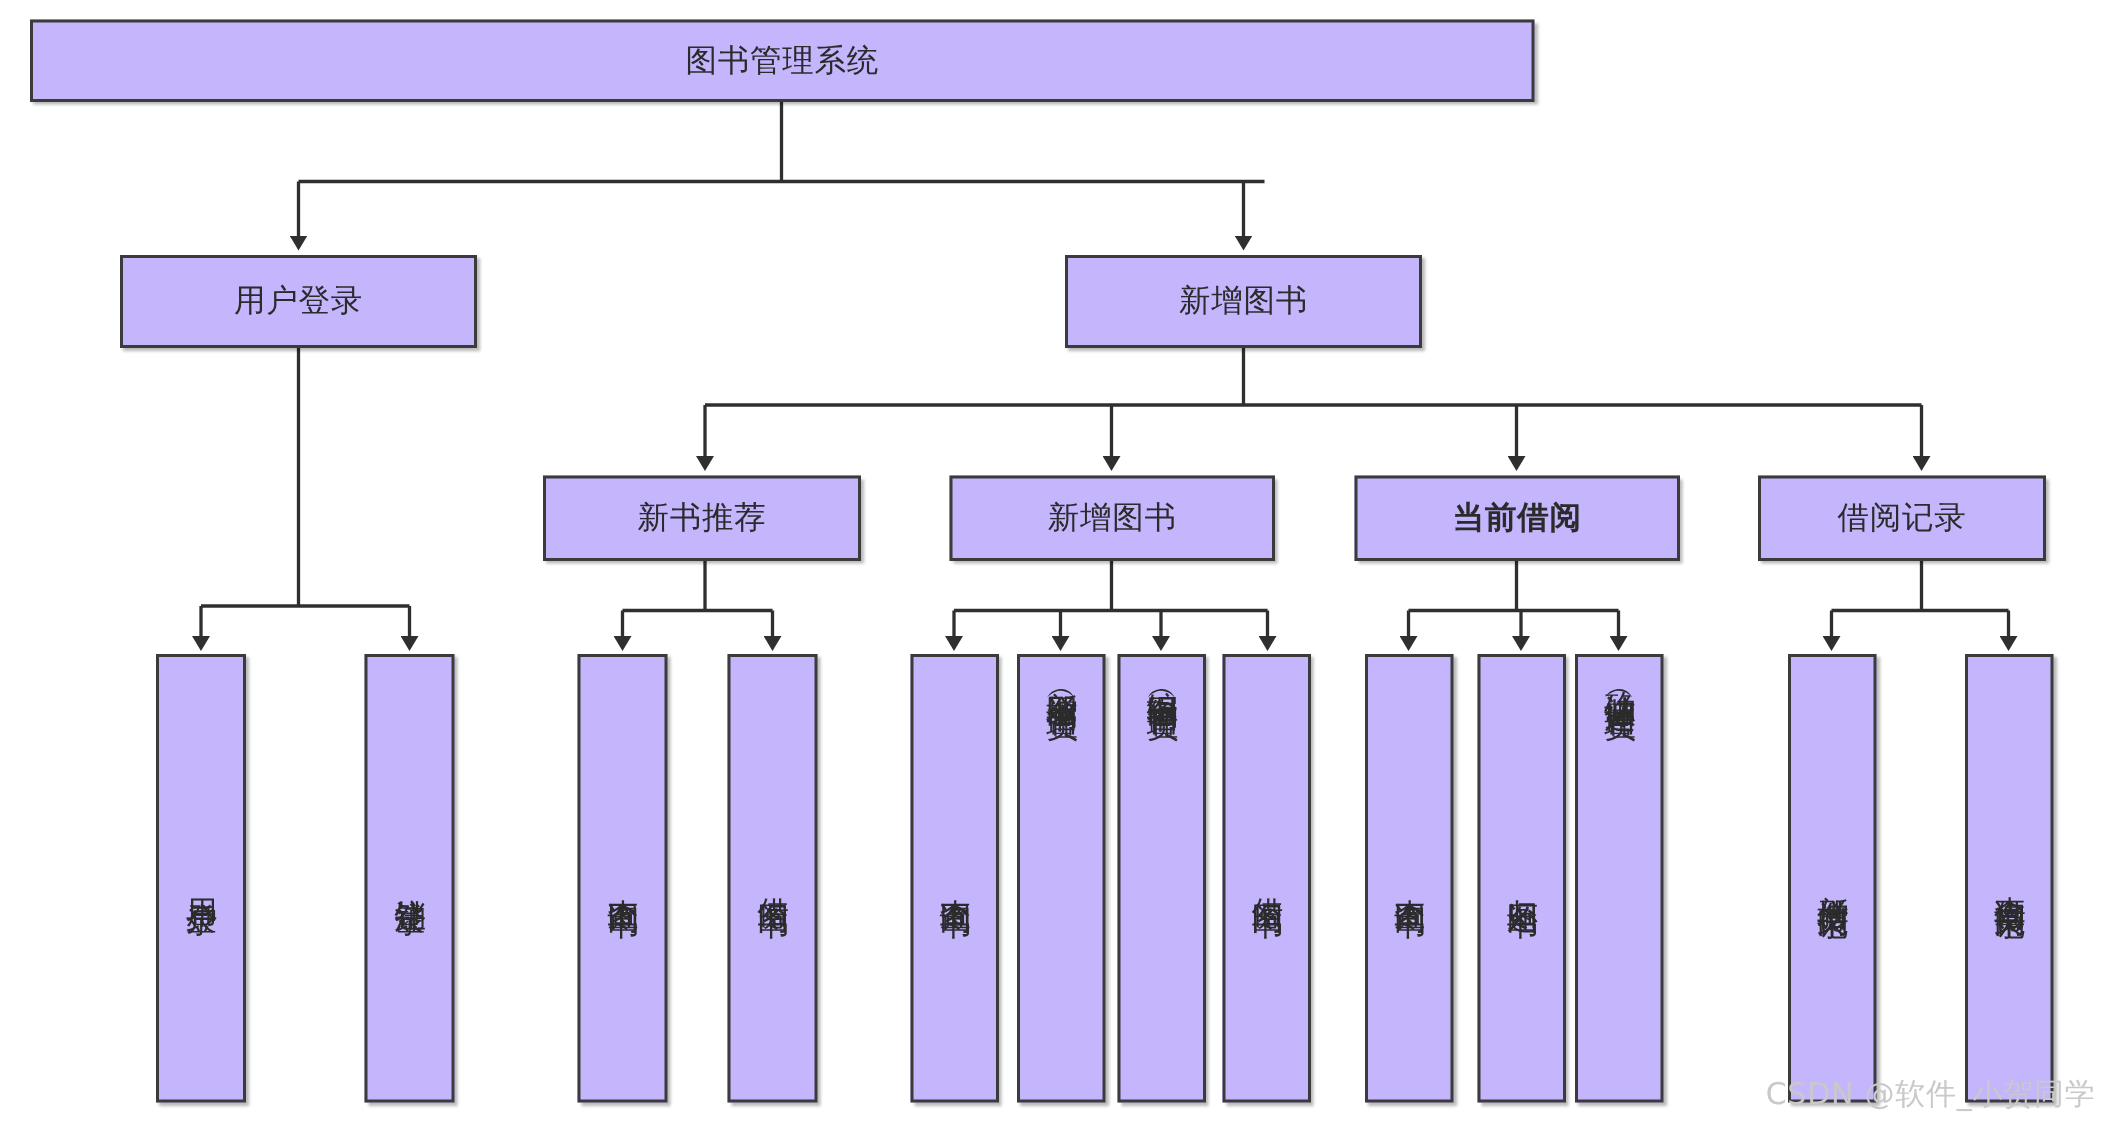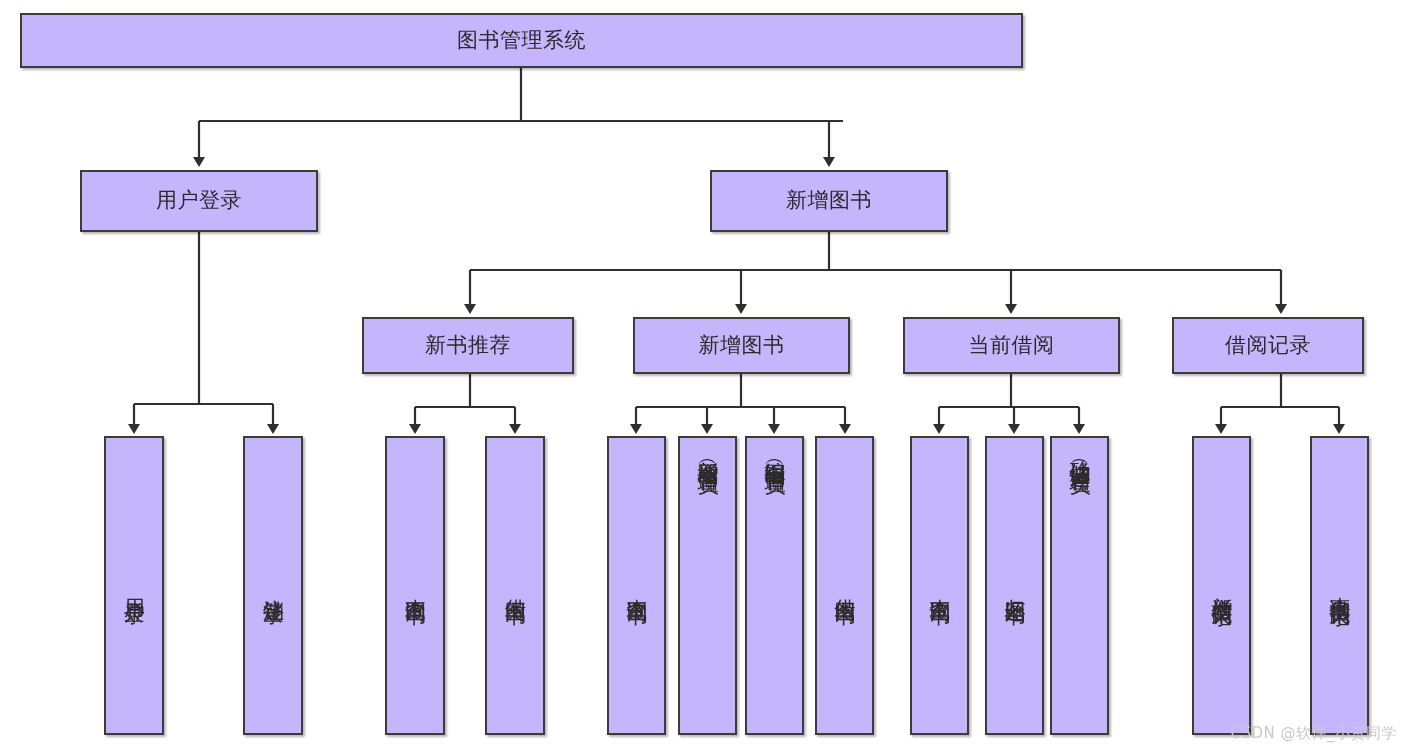--- a/index.html
+++ b/index.html
@@ -58,21 +58,21 @@
     padding-top: 6px;
   }
   .node.vertical.centered {
     align-items: center;
     padding-top: 0;
   }
   #watermark {
     position: absolute;
     right: 8px;
     bottom: 4px;
-    font-size: 15px;
+    font-size: 20px;
     color: #c9c9c9;
     letter-spacing: 0.5px;
     white-space: nowrap;
   }
 </style>
 </head>
 <body>
 
 <div id="canvas" style="background: rgb(255, 255, 255);">
 
@@ -136,21 +136,21 @@
   <div class="node" id="n-l2-1" style="left: 710px; top: 170px; width: 238px; height: 62px; border-color: rgb(59, 59, 59);">
     <span class="label" style="color: rgb(43, 43, 43);">新增图书</span>
   </div>
 
   <div class="node" id="n-l3-0" style="left: 362px; top: 317px; width: 212px; height: 57px; border-color: rgb(59, 59, 59);">
     <span class="label" style="color: rgb(43, 43, 43);">新书推荐</span>
   </div>
   <div class="node" id="n-l3-1" style="left: 633px; top: 317px; width: 217px; height: 57px; border-color: rgb(59, 59, 59);">
     <span class="label" style="color: rgb(43, 43, 43);">新增图书</span>
   </div>
-  <div class="node" id="n-l3-2" style="left: 903px; top: 317px; width: 217px; height: 57px; border-color: rgb(59, 59, 59);">
+  <div class="node" id="n-l3-2" style="left: 903px; top: 317px; width: 217px; height: 57px; border-color: rgb(59, 59, 59); font-weight: bold;">
     <span class="label" style="color: rgb(43, 43, 43);">当前借阅</span>
   </div>
   <div class="node" id="n-l3-3" style="left: 1172px; top: 317px; width: 192px; height: 57px; border-color: rgb(59, 59, 59);">
     <span class="label" style="color: rgb(43, 43, 43);">借阅记录</span>
   </div>
 
   <div class="node vertical centered" id="n-lf-0" style="left: 104px; top: 436px; width: 60px; height: 299px; border-color: rgb(59, 59, 59);">
     <span class="label" style="color: rgb(43, 43, 43);">用户登录</span>
   </div>
   <div class="node vertical centered" id="n-lf-1" style="left: 243px; top: 436px; width: 60px; height: 299px; border-color: rgb(59, 59, 59);">

